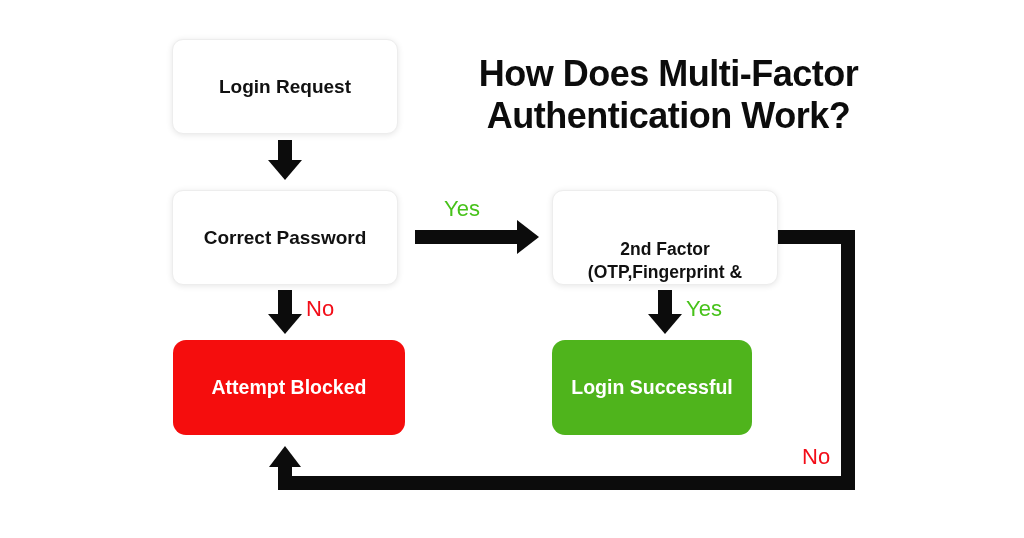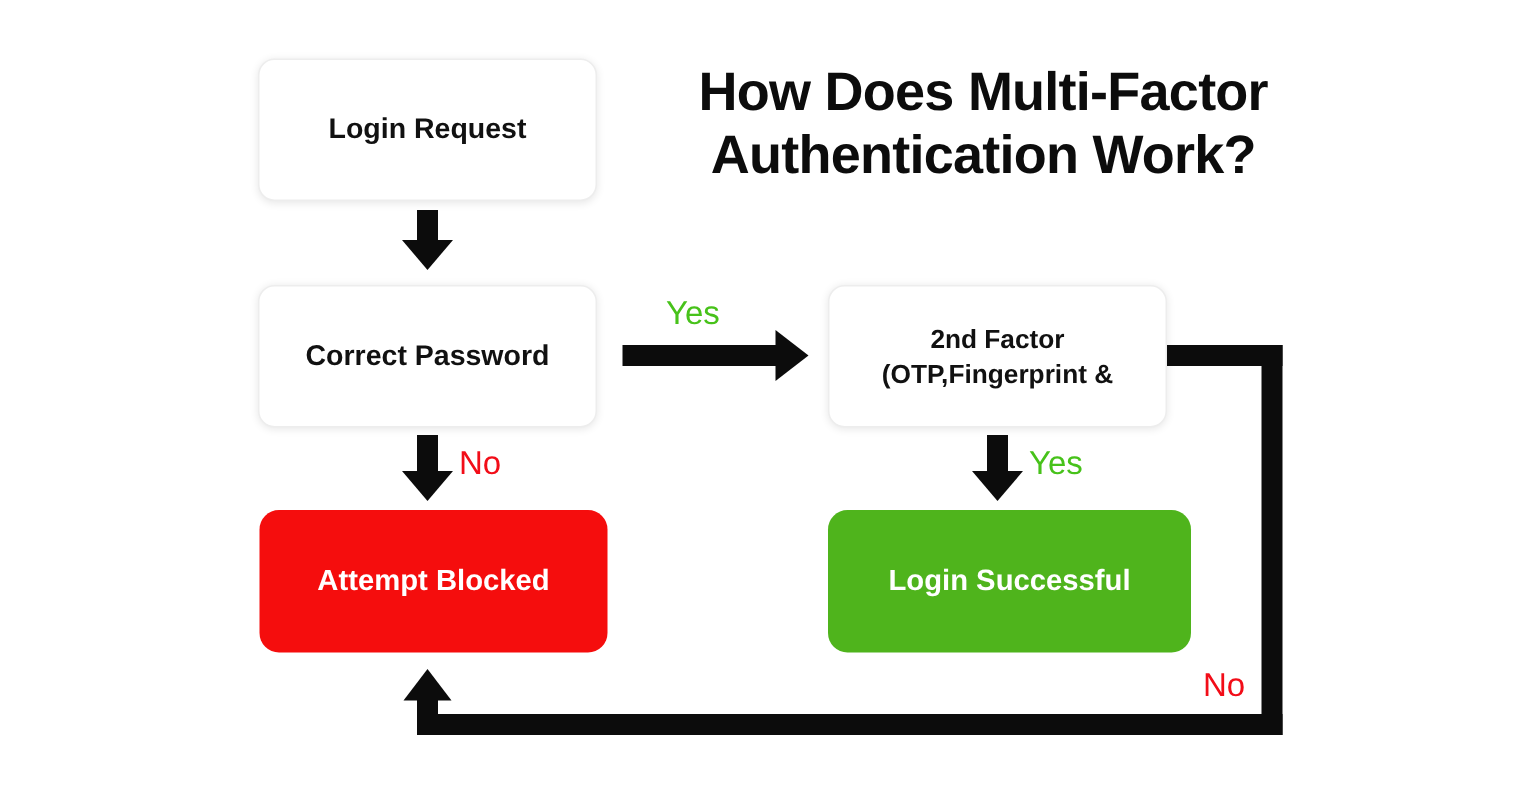--- a/index.html
+++ b/index.html
@@ -21,21 +21,21 @@
   }
   .canvas{
     position:relative;
     width:1024px;height:538px;
     background:var(--background);
     overflow:hidden;
   }
   .title{
     position:absolute;
     left:418px;top:40px;width:475px;
-    margin:0;
+    margin:13px;
     text-align:center;
     font-size:36px;
     font-weight:800;
     letter-spacing:-0.5px;
     line-height:42px;
     color:var(--line);
   }
   .title .tl{display:block;white-space:nowrap;}
   .node{
     position:absolute;
@@ -102,32 +102,32 @@
   </h1>
 
   <div class="node white" style="left:172px;top:39px;width:226px;height:95px;">
     <span>Login Request</span>
   </div>
 
   <div class="node white" style="left:172px;top:190px;width:226px;height:95px;">
     <span>Correct Password</span>
   </div>
 
-  <div class="node white multiline" style="left:552px;top:190px;width:226px;height:95px;">
+  <div class="node white multiline" style="left:552px;top:190px;width:226px;height:95px;align-items:flex-end;">
     <span>
       <span style="display:block">2nd Factor</span>
       <span style="display:block">(OTP,Fingerprint &amp;</span>
     </span>
   </div>
 
   <div class="node red" style="left:173px;top:340px;width:232px;height:95px;">
     <span>Attempt Blocked</span>
   </div>
 
-  <div class="node green" style="left:552px;top:340px;width:242px;height:95px;">
+  <div class="node green" style="left:552px;top:340px;width:200px;height:95px;">
     <span>Login Successful</span>
   </div>
 
   <div class="seg" style="left:278px;top:140px;width:14px;height:22px;"></div>
   <div class="tri down" style="left:268px;top:160px;"></div>
 
   <div class="seg" style="left:415px;top:230px;width:104px;height:14px;"></div>
   <div class="tri right" style="left:517px;top:220px;"></div>
   <div class="edge-label yes" style="left:444px;top:198px;">Yes</div>
 

